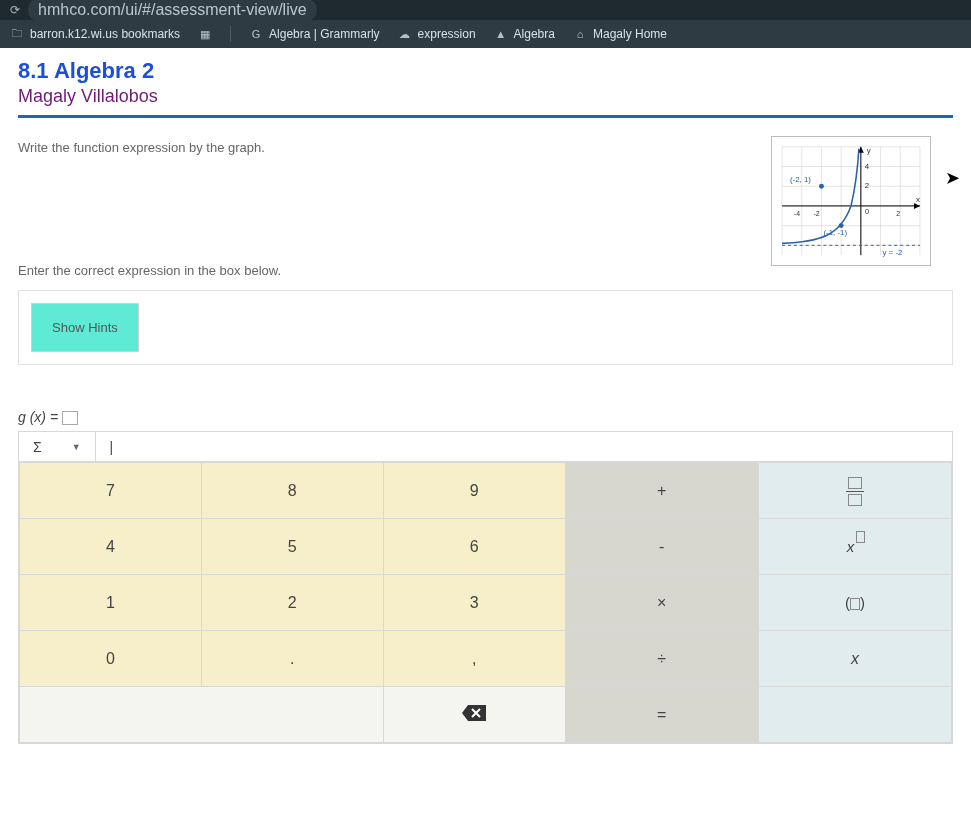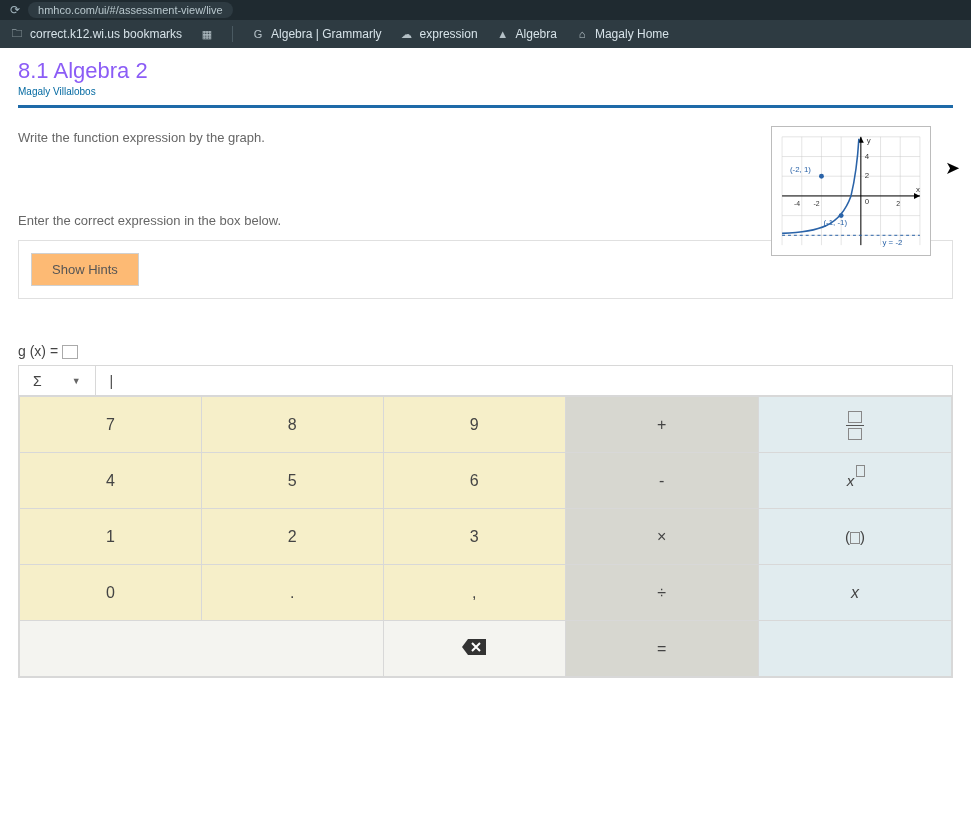--- a/index.html
+++ b/index.html
@@ -1,48 +1,48 @@
 <!DOCTYPE html>
 <html><head>
 <meta charset="utf-8">
 <style>
   * { box-sizing: border-box; margin: 0; padding: 0; }
   html, body { width: 971px; height: 814px; overflow: hidden; font-family: Arial, Helvetica, sans-serif; background: #f0ede8; }
   .browser-top {
     height: 20px; background: #1f2a30; color: #9fb2bb; font-size: 12px;
     display: flex; align-items: center; padding: 0 10px; gap: 8px;
   }
-  .url-pill { background: #2e3b42; border-radius: 10px; padding: 2px 10px; font-size: 11px; color: #b8c7cd; }
+  .url-pill { background: #2e3b42; border-radius: 10px; padding: 2px 10px; font-size: 16px; color: #b8c7cd; }
   .bookmarks-bar {
     height: 28px; background: #2e3b42; color: #d6e2e8; font-size: 12px;
     display: flex; align-items: center; padding: 0 10px; gap: 18px;
   }
   .bm-item { display: flex; align-items: center; gap: 6px; white-space: nowrap; }
   .bm-icon { width: 14px; height: 14px; display: inline-flex; align-items: center; justify-content: center; font-size: 11px; opacity: .8; }
   .bm-sep { width: 1px; height: 16px; background: #4a5a62; }
   .page { background: #fff; height: calc(814px - 48px); padding: 0; position: relative; }
   .header { padding: 10px 18px 8px; }
-  .title { font-size: 22px; color: #8b5cf6; font-weight: 400; }
-  .student { font-size: 10px; color: #0369a1; margin-top: 2px; }
+  .title { font-size: 22px; color: #1d4ed8; font-weight: 700; }
+  .student { font-size: 18px; color: #701a75; margin-top: 2px; }
   .rule { height: 3px; background: #1e6aa8; margin-top: 8px; }
   .question-area { padding: 14px 18px; position: relative; }
   .prompt { font-size: 13px; color: #666; }
-  .subprompt { font-size: 13px; color: #666; margin-top: 68px; }
+  .subprompt { font-size: 13px; color: #666; margin-top: 108px; }
   .show-hints {
-    margin-top: 14px; display: inline-block; padding: 8px 20px;
-    background: #fdba74; border: 1px solid #d0d0d0; color: #555; font-size: 13px;
+    margin-top: 14px; display: inline-block; padding: 16px 20px;
+    background: #5eead4; border: 1px solid #d0d0d0; color: #555; font-size: 13px;
     cursor: pointer;
   }
   .hint-row { border: 1px solid #e0e0e0; padding: 12px; margin-top: 12px; }
   .graph-box {
     position: absolute; right: 40px; top: 10px; width: 160px; height: 130px;
     border: 1px solid #bcbcbc; background: #fff;
   }
   .graph-box svg { width: 100%; height: 100%; }
-  .answer-label { font-size: 14px; color: #444; margin: 30px 0 6px 18px; }
+  .answer-label { font-size: 14px; color: #444; margin: 30px 0 6px 18px; font-style: italic; }
   .answer-label .box { display: inline-block; width: 16px; height: 14px; border: 1px solid #aaa; vertical-align: middle; margin-left: 4px; }
   .keypad-wrap { margin: 0 18px; border: 1px solid #d8d8d8; }
   .keypad-toolbar {
     display: flex; align-items: center; height: 30px; background: #fff;
     border-bottom: 1px solid #d8d8d8; font-size: 14px; color: #444;
   }
   .tb-cell { padding: 0 14px; border-right: 1px solid #d8d8d8; height: 100%; display: flex; align-items: center; }
   .tb-cell .drop { margin-left: 30px; font-size: 9px; color: #666; }
   .keypad { border-collapse: collapse; width: 100%; }
   .keypad td {
@@ -69,21 +69,21 @@
 <body>
 
 <div class="browser-top">
   <span>⟳</span>
   <span class="url-pill">hmhco.com/ui/#/assessment-view/live</span>
 </div>
 
 <div class="bookmarks-bar">
   <div class="bm-item">
     <span class="bm-icon">🗀</span>
-    <span>correct.k12.wi.us bookmarks</span>
+    <span>barron.k12.wi.us bookmarks</span>
   </div>
   <span class="bm-icon">▦</span>
   <div class="bm-sep"></div>
   <div class="bm-item">
     <span class="bm-icon">G</span>
     <span>Algebra | Grammarly</span>
   </div>
   <div class="bm-item">
     <span class="bm-icon">☁</span>
     <span>expression</span>

